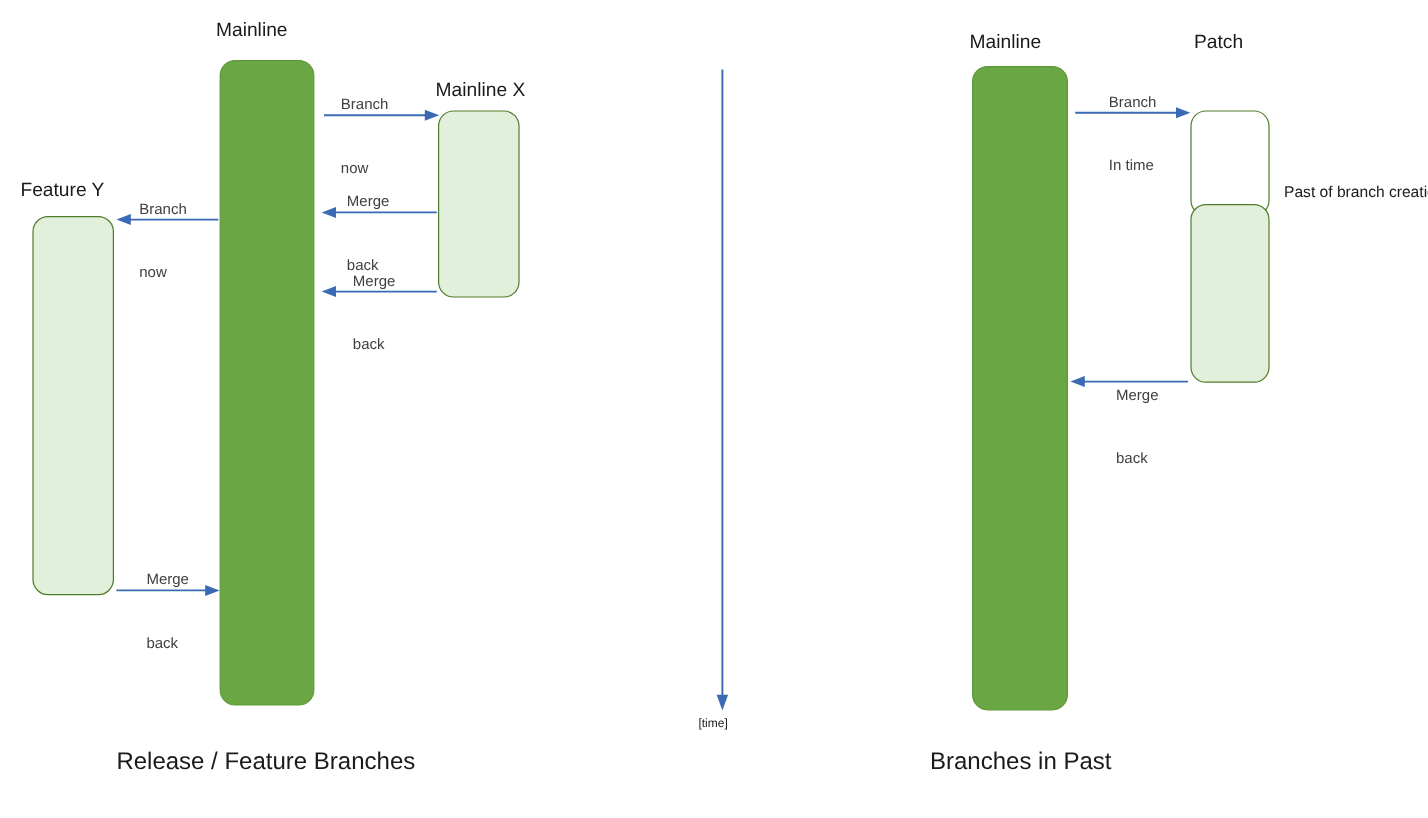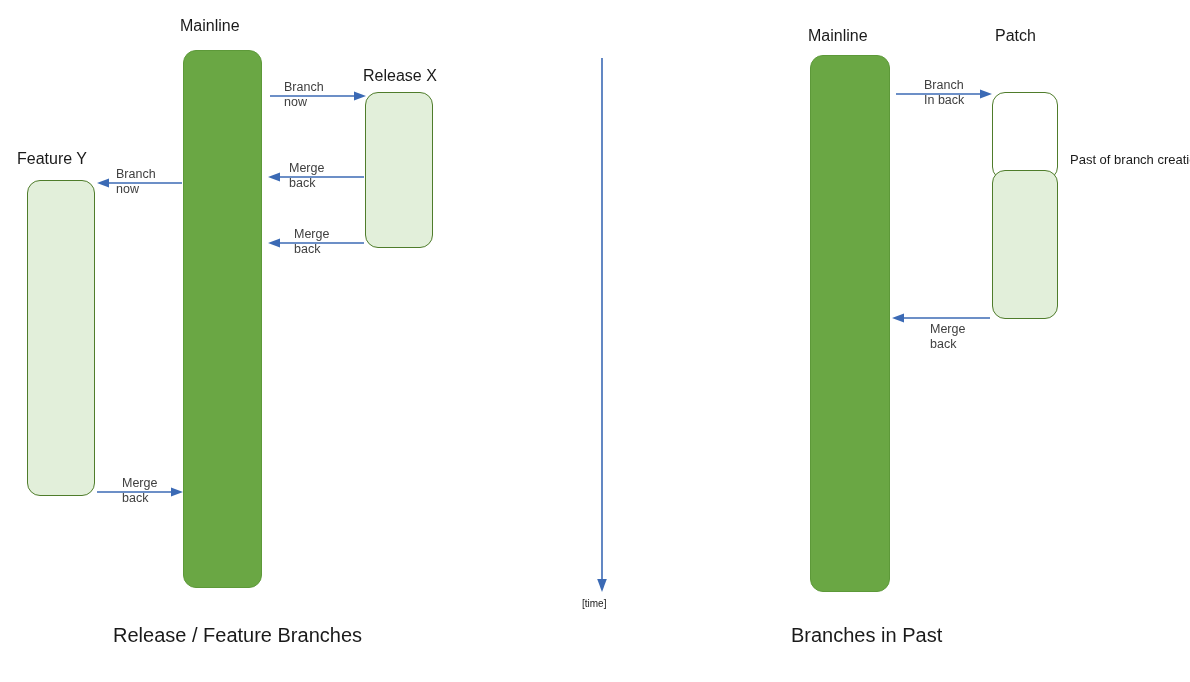--- a/index.html
+++ b/index.html
@@ -86,32 +86,32 @@
     fill: #3b6ab5;
   }
   .arrow-label {
     position: absolute;
     font-size: 12.5px;
     line-height: 15px;
     color: #404040;
     white-space: nowrap;
   }
   .arrow-label .l1 { display: block; }
-  .arrow-label .l2 { display: block; }
+  .arrow-label .l2 { display: block; margin-top: 38px; }
 </style>
 </head>
 <body>
 
 <div id="canvas">
 
   <div class="col-title" style="left:17px; top:145px;">Feature Y</div>
 
   <div class="col-title" style="left:180px; top:12px;">Mainline</div>
 
-  <div class="col-title" style="left:363px; top:62px;">Release X</div>
+  <div class="col-title" style="left:363px; top:62px;">Mainline X</div>
 
   <div class="bar-branch" style="left:27px; top:180px; width:68px; height:316px;"></div>
 
   <div class="bar-main" style="left:183px; top:50px; width:79px; height:538px;"></div>
 
   <div class="bar-branch" style="left:365px; top:92px; width:68px; height:156px;"></div>
 
   <svg class="arrow-svg" style="left:270px; top:86px; width:96px; height:20px;" viewBox="0 0 96 20">
     <line class="arrow-line" x1="0" y1="10" x2="86" y2="10"></line>
     <polygon class="arrow-head" points="96,10 84,5.4 84,14.6"></polygon>
@@ -150,21 +150,21 @@
 
   <svg class="arrow-svg" style="left:97px; top:482px; width:86px; height:20px;" viewBox="0 0 86 20">
     <line class="arrow-line" x1="0" y1="10" x2="76" y2="10"></line>
     <polygon class="arrow-head" points="86,10 74,5.4 74,14.6"></polygon>
   </svg>
   <div class="arrow-label" style="left:122px; top:476px;">
     <span class="l1">Merge</span>
     <span class="l2">back</span>
   </div>
 
-  <div class="caption" style="left:113px; top:623px;">Release / Feature Branches</div>
+  <div class="caption" style="left:97px; top:623px;">Release / Feature Branches</div>
 
   <svg class="arrow-svg" style="left:594px; top:58px; width:16px; height:534px;" viewBox="0 0 16 534">
     <line class="arrow-line" x1="8" y1="0" x2="8" y2="522"></line>
     <polygon class="arrow-head" points="8,534 3.2,521 12.8,521"></polygon>
   </svg>
   <div class="time-label" style="left:582px; top:596px;">[time]</div>
 
   <div class="col-title" style="left:808px; top:22px;">Mainline</div>
 
   <div class="col-title" style="left:995px; top:22px;">Patch</div>
@@ -179,27 +179,27 @@
     <span class="l1">Past of</span>
     <span class="l2">branch creation</span>
   </div>
 
   <svg class="arrow-svg" style="left:896px; top:84px; width:96px; height:20px;" viewBox="0 0 96 20">
     <line class="arrow-line" x1="0" y1="10" x2="86" y2="10"></line>
     <polygon class="arrow-head" points="96,10 84,5.4 84,14.6"></polygon>
   </svg>
   <div class="arrow-label" style="left:924px; top:78px;">
     <span class="l1">Branch</span>
-    <span class="l2">In back</span>
+    <span class="l2">In time</span>
   </div>
 
   <svg class="arrow-svg" style="left:892px; top:308px; width:98px; height:20px;" viewBox="0 0 98 20">
     <line class="arrow-line" x1="98" y1="10" x2="11" y2="10"></line>
     <polygon class="arrow-head" points="0,10 12,5.4 12,14.6"></polygon>
   </svg>
   <div class="arrow-label" style="left:930px; top:322px;">
     <span class="l1">Merge</span>
     <span class="l2">back</span>
   </div>
 
-  <div class="caption" style="left:791px; top:623px;text-align:center;">Branches in Past</div>
+  <div class="caption" style="left:775px; top:623px;text-align:center;">Branches in Past</div>
 
 </div>
 
 </body></html>

